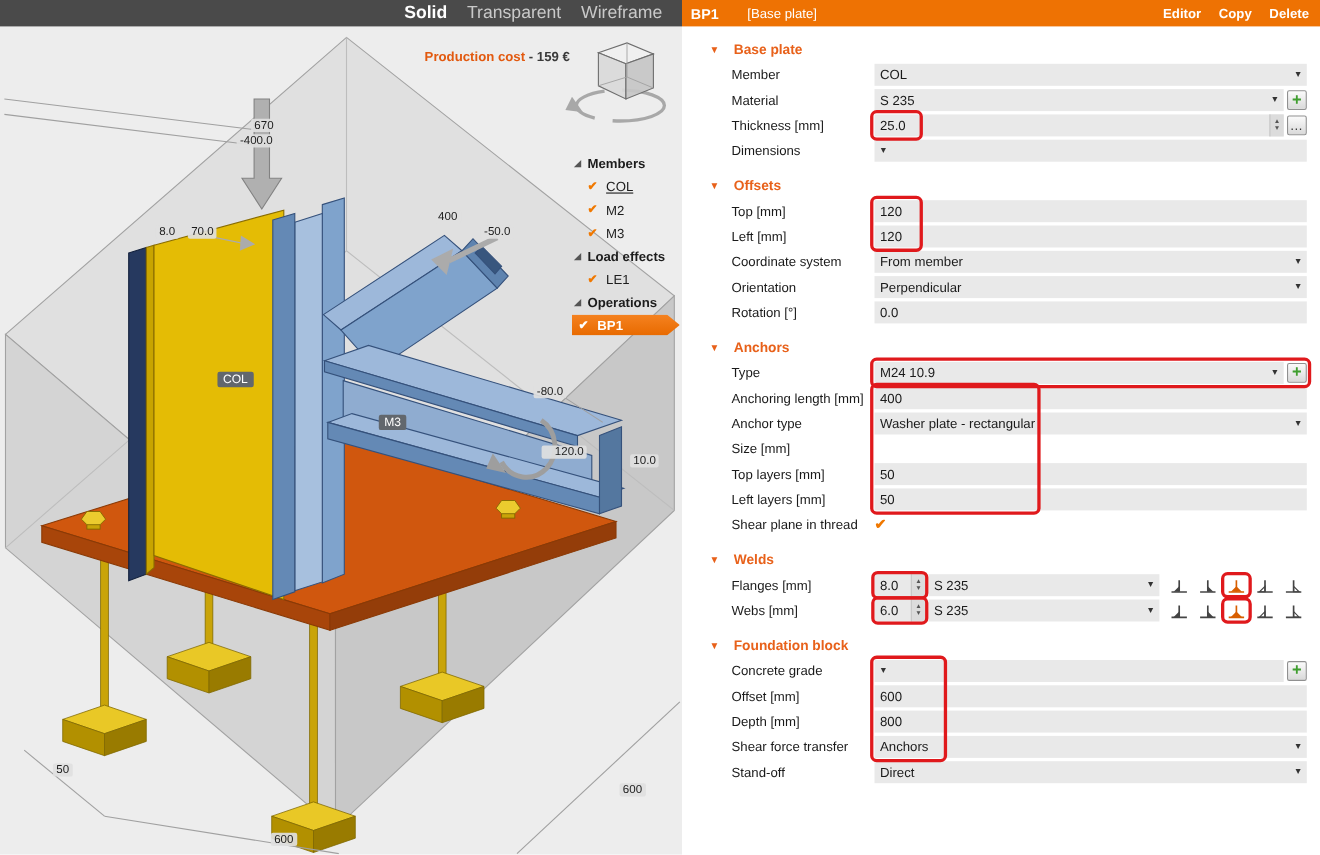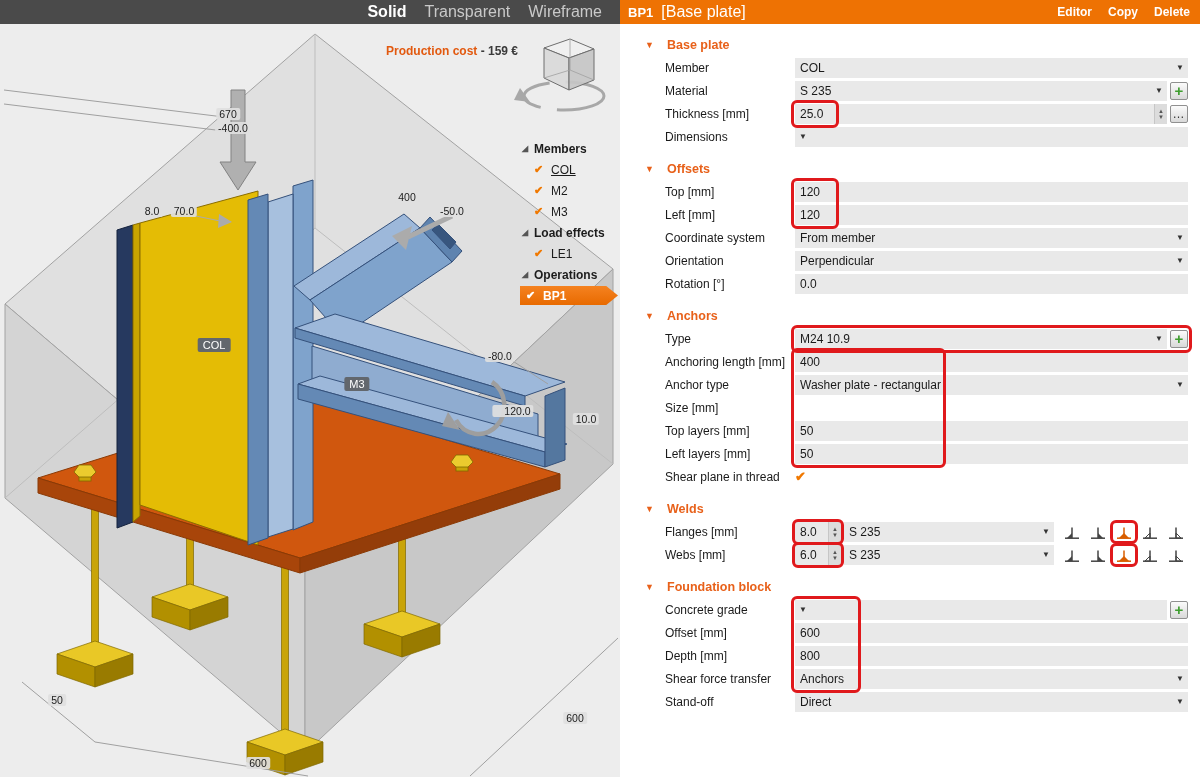--- a/index.html
+++ b/index.html
@@ -24,21 +24,21 @@
   .tree-item{height:21px;display:flex;align-items:center;padding-left:14px;cursor:pointer;}
   .tree-check{color:#F07800;font-size:11px;font-weight:bold;width:17px;flex:none;}
   .tree-item .u{text-decoration:underline;}
   .tree-item.selected{background:linear-gradient(#F58220,#E86A00);color:#fff;font-weight:bold;clip-path:polygon(0 0,88% 0,100% 50%,88% 100%,0 100%);padding-left:6px;width:98px;height:19px;margin-top:1px;}
   .tree-item.selected .tree-check{color:#fff;}
 
   
   .panel{position:relative;flex:1;height:777px;background:#fff;overflow:hidden;}
   .panel-header{height:24px;background:#EE7203;display:flex;align-items:center;color:#fff;}
   .ph-title{font-weight:bold;font-size:13px;margin-left:8px;}
-  .ph-sub{font-size:16px;margin-left:8px;}
+  .ph-sub{font-size:12px;margin-left:26px;}
   .ph-actions{margin-left:auto;margin-right:10px;display:flex;gap:16px;font-size:12px;font-weight:bold;}
   .ph-actions span{cursor:pointer;}
   .sec-header{height:22px;margin-top:10px;display:flex;align-items:center;padding-left:25px;}
   .sec-tri{color:#E8611A;font-size:9px;width:22px;flex:none;}
   .sec-title{color:#E8611A;font-weight:bold;font-size:12.5px;}
   .prow{height:23px;display:flex;align-items:center;padding-left:45px;padding-right:12px;}
   .plabel{width:130px;flex:none;font-size:12px;color:#1a1a1a;}
   .pctrl{flex:1;display:flex;align-items:center;gap:3px;height:20px;}
   .field{background:#E9E9E9;height:20px;display:flex;align-items:center;font-size:12px;color:#1a1a1a;flex:1;min-width:0;cursor:default;}
   .field .fval{padding-left:5px;flex:1;white-space:nowrap;overflow:hidden;}
@@ -203,21 +203,21 @@
         </div>
         <div class="tree-header">
           <span class="tree-tri">◢</span>
           <span>Operations</span>
         </div>
         <div class="tree-item selected">
           <span class="tree-check">✔</span>
           <span>BP1</span>
         </div>
       </div>
-  <div class="dim-chip" style="left: 228px; top: 114px;">670</div>
+  <div class="dim-chip" style="left: 240px; top: 114px;">670</div>
       <div class="dim-chip" style="left: 233px; top: 128px; text-align: right;">-400.0</div>
       <div class="dim-chip" style="left: 407px; top: 197px;">400</div>
       <div class="dim-chip" style="left: 152px; top: 211px;">8.0</div>
       <div class="dim-chip" style="left: 184px; top: 211px;">70.0</div>
       <div class="dim-chip" style="left: 452px; top: 211px;">-50.0</div>
       <div class="dim-chip" style="left: 500px; top: 356px;">-80.0</div>
       <div class="dim-chip" style="left: 513px; top: 411px; padding-left: 12px;">120.0</div>
       <div class="dim-chip" style="left: 586px; top: 419px;">10.0</div>
       <div class="dim-chip" style="left: 57px; top: 700px;">50</div>
       <div class="dim-chip" style="left: 575px; top: 718px;">600</div>

